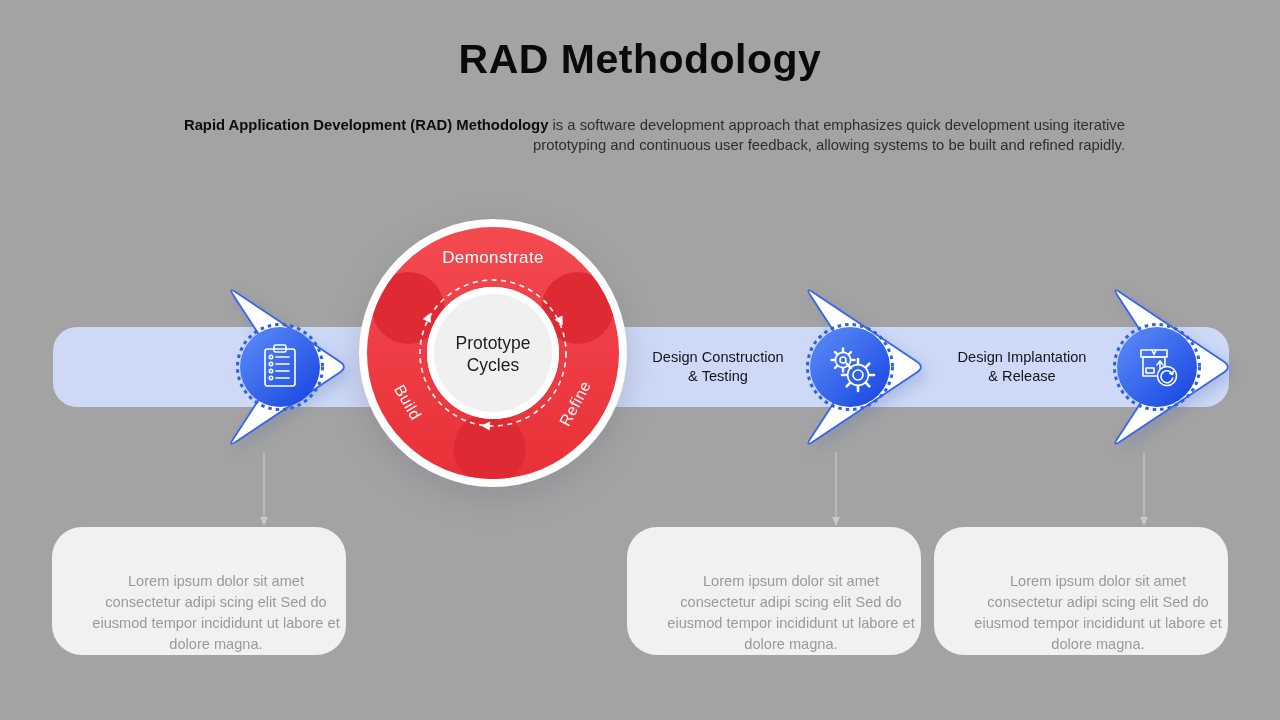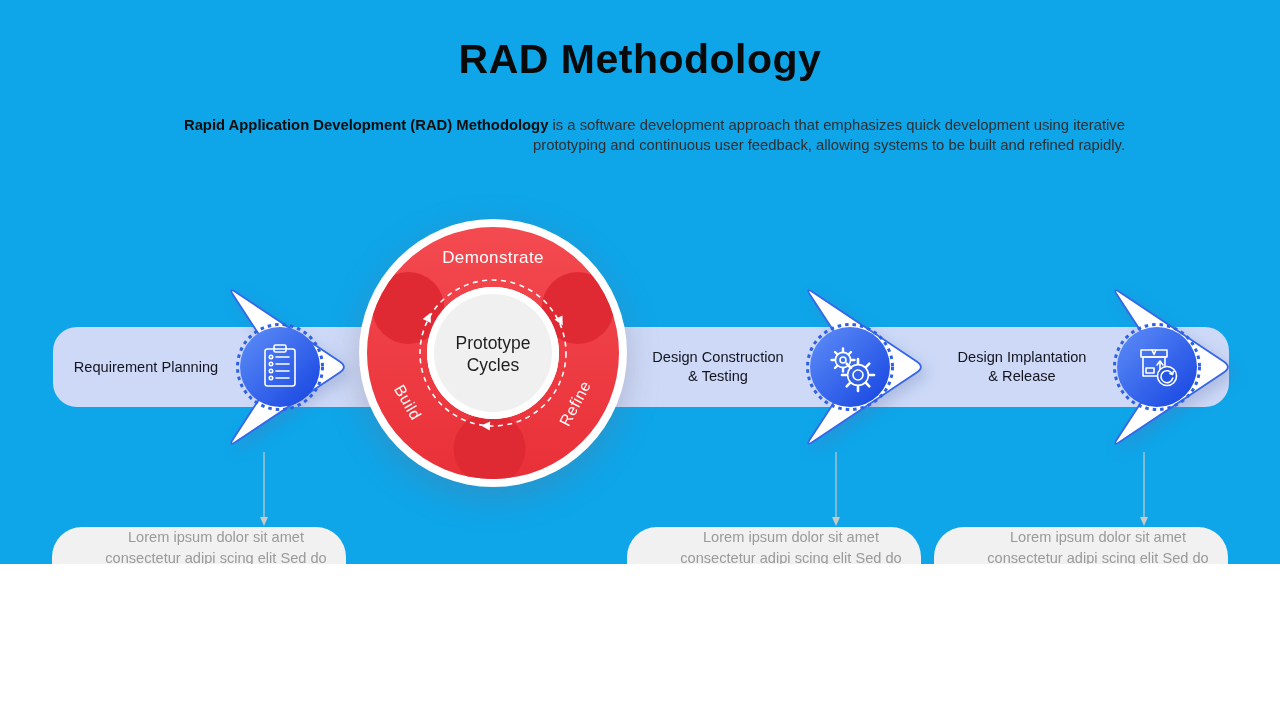--- a/index.html
+++ b/index.html
@@ -3,21 +3,21 @@
 <meta charset="utf-8">
 <style>
   :root{
     --accent-red:#ee3a40; --accent-red-dark:#e02a33;
     --band-blue:#cdd9f7; --outline-blue:#3566ea;
     --circle-blue-start:#5f8ef8; --circle-blue-end:#1443e0;
     --box-gray:#f1f1f2; --desc-text-gray:#9a9a9a;
   }
   *{box-sizing:border-box;}
   body{margin:0;background:#ffffff;font-family:"Liberation Sans",sans-serif;}
-  .page{position:relative;width:1280px;height:564px;background:#0ea5e9;overflow:hidden;}
+  .page{position:relative;width:1280px;height:720px;background:#a3a3a3;overflow:hidden;}
 
   .title{position:absolute;top:36px;left:0;width:100%;margin:0;text-align:center;
     font-size:41px;font-weight:800;color:#0a0a0a;letter-spacing:.5px;}
 
   .intro{position:absolute;top:115px;left:155px;width:970px;margin:0;text-align:right;
     font-size:14.8px;line-height:20px;color:#2e2e2e;}
   .intro strong{color:#0d0d0d;}
 
   .band{position:absolute;left:53px;top:327px;width:1176px;height:80px;
     background:var(--band-blue);border-radius:24px;}
@@ -44,40 +44,36 @@
   .donut-svg text{font-family:"Liberation Sans",sans-serif;}
   .cycle-white-label{fill:#ffffff;font-size:17px;font-weight:500;letter-spacing:.4px;}
   .cycle-side-label{fill:#ffffff;font-size:16px;font-weight:500;letter-spacing:.4px;}
   .cycle-center-label{fill:#1f1f1f;font-size:17.5px;font-weight:500;}
 
   .connector{position:absolute;top:452px;width:12px;height:76px;z-index:1;}
   #conn1{left:258px;} #conn2{left:830px;} #conn3{left:1138px;}
 
   .desc-box{position:absolute;top:527px;width:294px;height:128px;
     background:var(--box-gray);border-radius:30px;
-    display:flex;align-items:flex-start;justify-content:center;padding-left:34px;}
+    display:flex;align-items:flex-end;justify-content:center;padding-left:34px;}
   #box1{left:52px;} #box2{left:627px;} #box3{left:934px;}
   .desc-text{width:254px;text-align:center;font-size:14.6px;line-height:21px;
     color:var(--desc-text-gray);}
 </style>
 </head>
 <body>
 
 <div class="page">
 
   <h1 class="title">RAD Methodology</h1>
 
   <p class="intro"><strong>Rapid Application Development (RAD) Methodology</strong><span> is a software development approach that emphasizes quick development using iterative prototyping and continuous user feedback, allowing systems to be built and refined rapidly.</span></p>
 
   <div class="band"></div>
 
-  <div class="stage-label" id="label1">
-    <span>Requirement Planning</span>
-    <span></span>
-  </div>
   <div class="stage-label" id="label3">
     <span>Design Implantation</span>
     <span>&amp; Release</span>
   </div>
   <div class="stage-label" id="label2">
     <span>Design Construction</span>
     <span>&amp; Testing</span>
   </div>
 
   <svg class="chevron" id="chev1" viewBox="0 0 150 186">

